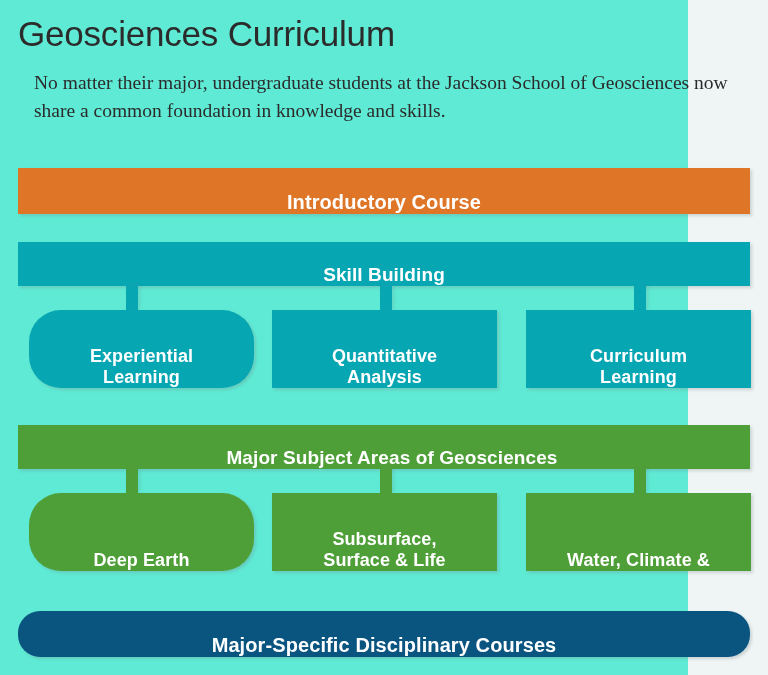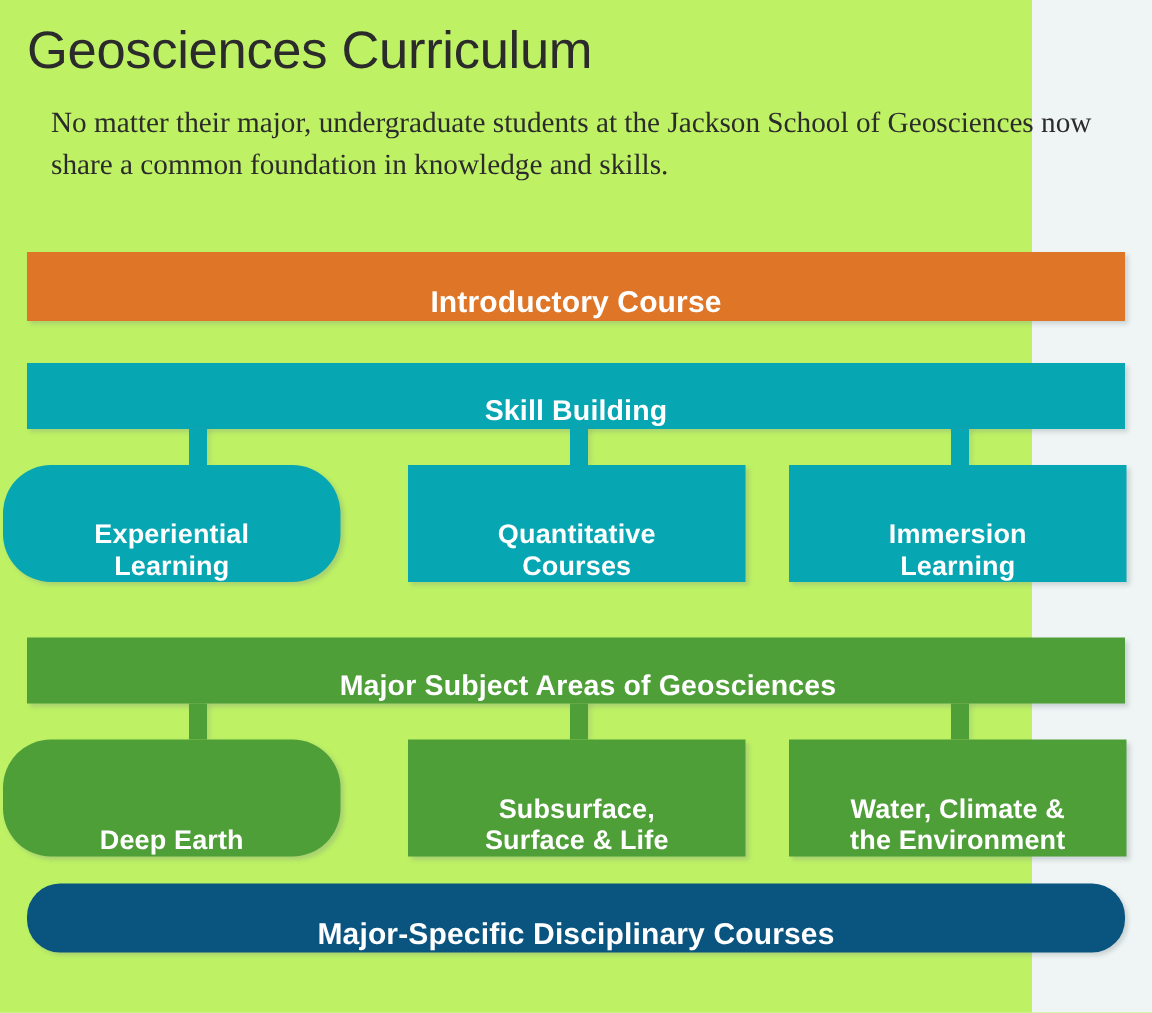--- a/index.html
+++ b/index.html
@@ -11,21 +11,21 @@
     height: 675px;
     background: #eff5f4;
     font-family: "Liberation Sans", sans-serif;
     overflow: hidden;
   }
 
   #page {
     position: relative;
     width: 688px;
     height: 675px;
-    background: #bef264;
+    background: #5eead4;
   }
 
   
   .header {
     position: absolute;
     left: 18px;
     top: 14px;
     width: 732px;
   }
   .page-title {
@@ -86,21 +86,21 @@
   .row-head { height: 44px; }
   .row-head .bar-label { font-size: 19px; }
 
   
   .bar.sub {
     height: 78px;
     width: 225px;
   }
   .bar.sub .bar-label { font-size: 18px; }
 
-  .sub-1 { left: 2px; border-radius: 32px; }
+  .sub-1 { left: 29px; border-radius: 32px; }
   .sub-2 { left: 272px; }
   .sub-3 { left: 526px; }
 
   
   .connector {
     position: absolute;
     width: 12px;
     box-shadow: 2px 0 3px rgba(120,135,140,0.22);
   }
 
@@ -115,21 +115,21 @@
   .intro .bar-label { font-size: 20px; }
 
   .skill-head { top: 242px; }
   .skill-conn { top: 286px; height: 24px; }
   .skill-sub  { top: 310px; }
 
   .major-head { top: 425px; padding-left: 16px; }
   .major-conn { top: 469px; height: 24px; }
   .major-sub  { top: 493px; }
 
-  .disc       { top: 589px; height: 46px; border-radius: 22px; }
+  .disc       { top: 611px; height: 46px; border-radius: 22px; }
   .disc .bar-label { font-size: 20px; }
 </style>
 </head>
 <body>
 
 <div id="page">
 
   <div class="header">
     <h1 class="page-title">Geosciences Curriculum</h1>
     <p class="page-subtitle">No matter their major, undergraduate students at the Jackson School of Geosciences now share a common foundation in knowledge and skills.</p>
@@ -152,27 +152,27 @@
     <div class="bar sub skill-sub sub-1 c-teal">
       <span class="bar-label">
         <span>Experiential</span><br>
         <span>Learning</span>
       </span>
     </div>
 
     <div class="bar sub skill-sub sub-2 c-teal">
       <span class="bar-label">
         <span>Quantitative</span><br>
-        <span>Courses</span>
+        <span>Analysis</span>
       </span>
     </div>
 
     <div class="bar sub skill-sub sub-3 c-teal">
       <span class="bar-label">
-        <span>Immersion</span><br>
+        <span>Curriculum</span><br>
         <span>Learning</span>
       </span>
     </div>
 
     <div class="bar wide row-head major-head c-green">
       <span class="bar-label">Major Subject Areas of Geosciences</span>
     </div>
 
     <div class="connector major-conn c-green" style="left:126px;"></div>
     <div class="connector major-conn c-green" style="left:380px;"></div>
@@ -188,21 +188,20 @@
     <div class="bar sub major-sub sub-2 c-green">
       <span class="bar-label">
         <span>Subsurface,</span><br>
         <span>Surface &amp; Life</span>
       </span>
     </div>
 
     <div class="bar sub major-sub sub-3 c-green">
       <span class="bar-label">
         <span>Water, Climate &amp;</span><br>
-        <span>the Environment</span>
       </span>
     </div>
 
     <div class="bar wide disc c-navy">
       <span class="bar-label">Major-Specific Disciplinary Courses</span>
     </div>
 
   </div>
 </div>
 

